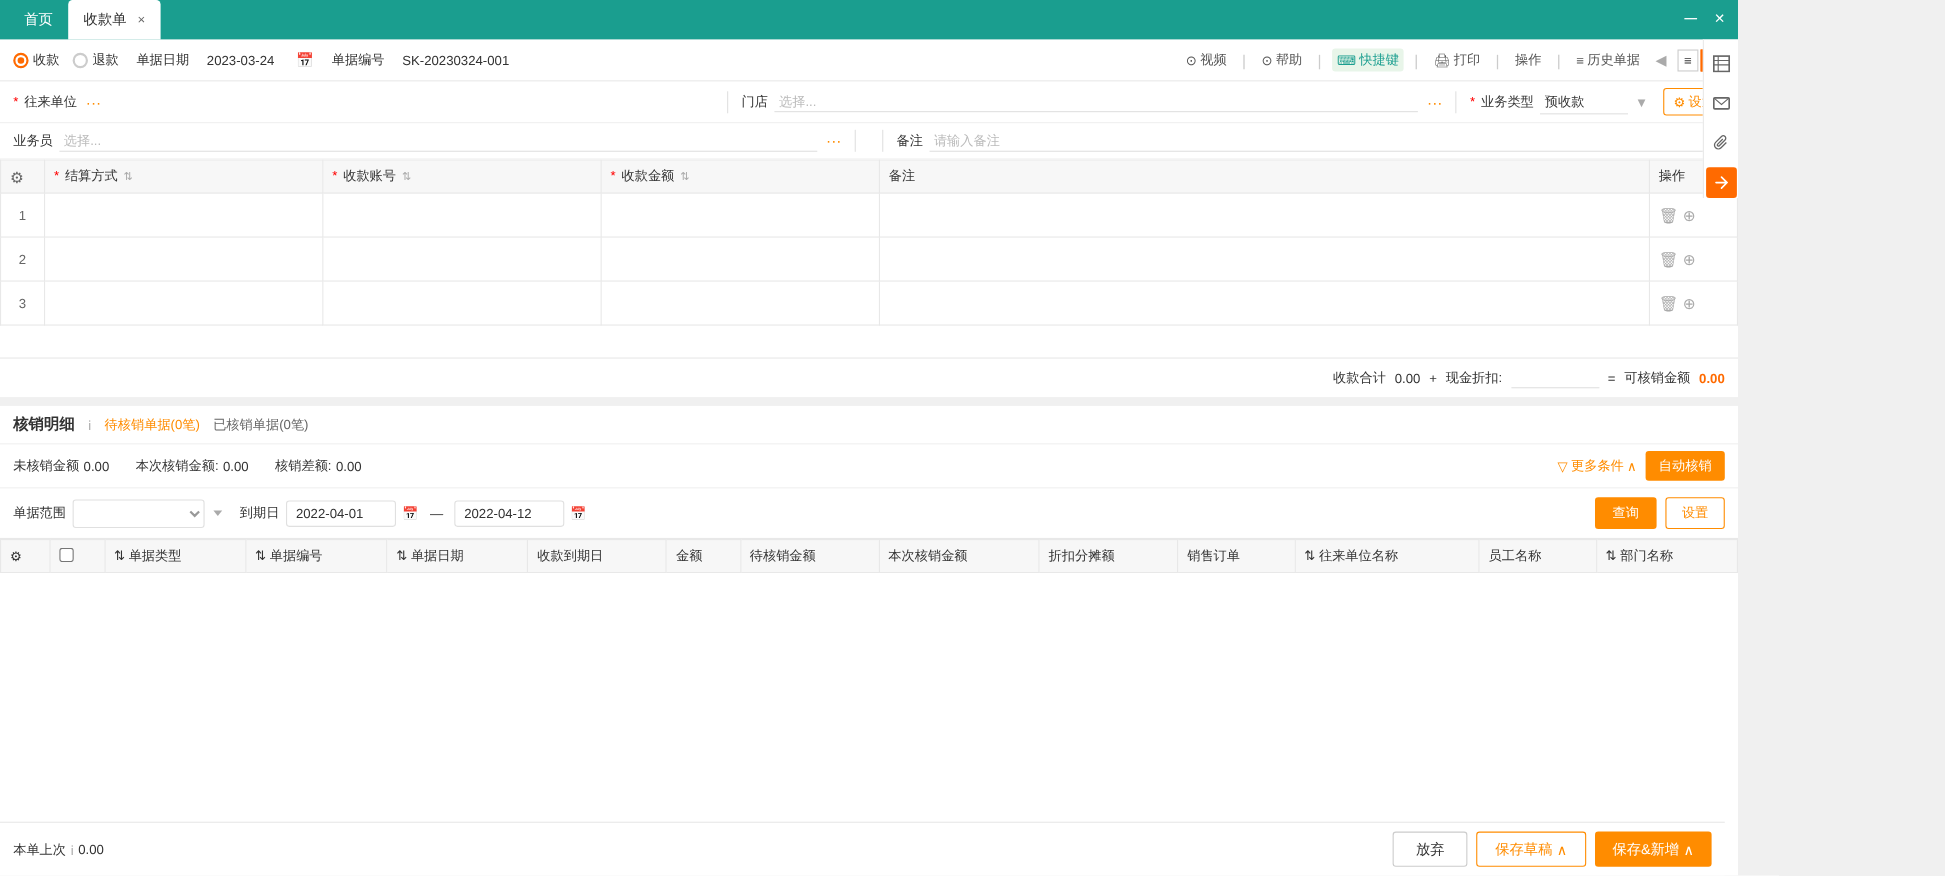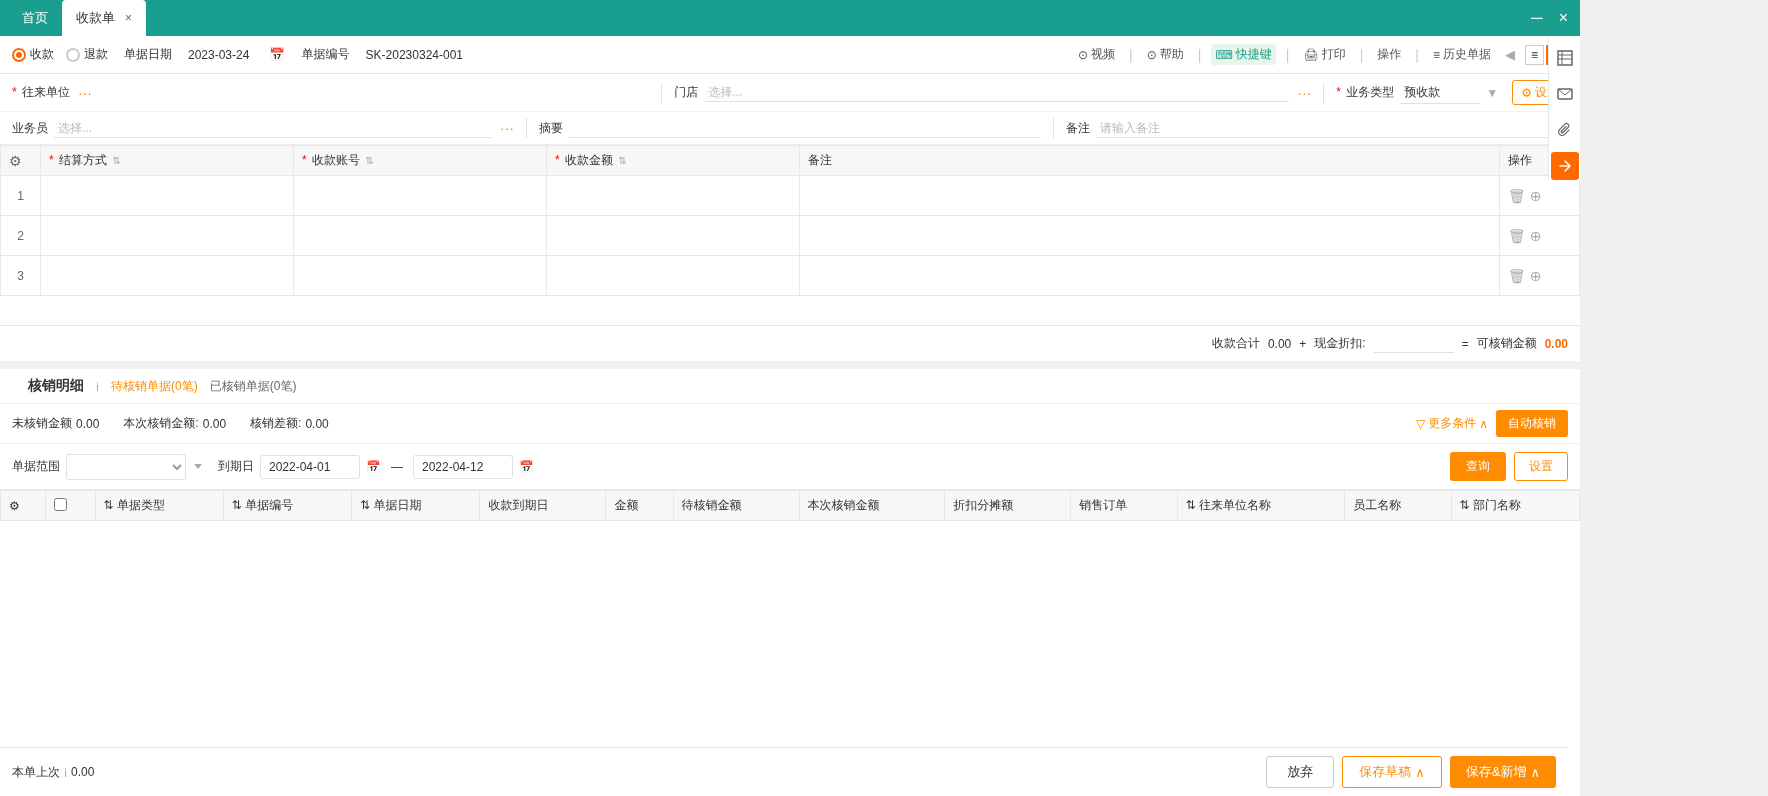--- a/index.html
+++ b/index.html
@@ -307,21 +307,21 @@
     }
 
     
     .hexiao-section {
       border-top: 8px solid #f0f0f0;
       padding: 0;
     }
     .hexiao-header {
       display: flex;
       align-items: center;
-      padding: 8px 28px;
+      padding: 8px 12px;
       gap: 12px;
       border-bottom: 1px solid #f0f0f0;
     }
     .hexiao-title {
       font-size: 14px;
       font-weight: bold;
       color: #333;
     }
     .info-icon {
       color: #aaa;
@@ -652,24 +652,20 @@
       </div>
     </div>
 
     <div class="form-row">
       <div class="form-field">
         <span class="form-field-label">业务员</span>
         <input class="form-input" type="text" placeholder="选择..." style="width: 200px;">
         <span class="more-btn">···</span>
       </div>
       <div class="field-divider"></div>
-      <div class="form-field">
-        <span class="form-field-label">摘要</span>
-        <input class="form-input" type="text" style="width: 300px;">
-      </div>
       <div class="field-divider"></div>
       <div class="form-field">
         <span class="form-field-label">备注</span>
         <input class="form-input" type="text" placeholder="请输入备注" style="width: 200px;">
       </div>
     </div>
 
     <div class="table-area" style="max-height: 180px; overflow-y: auto;">
       <table class="data-table">
         <thead>

